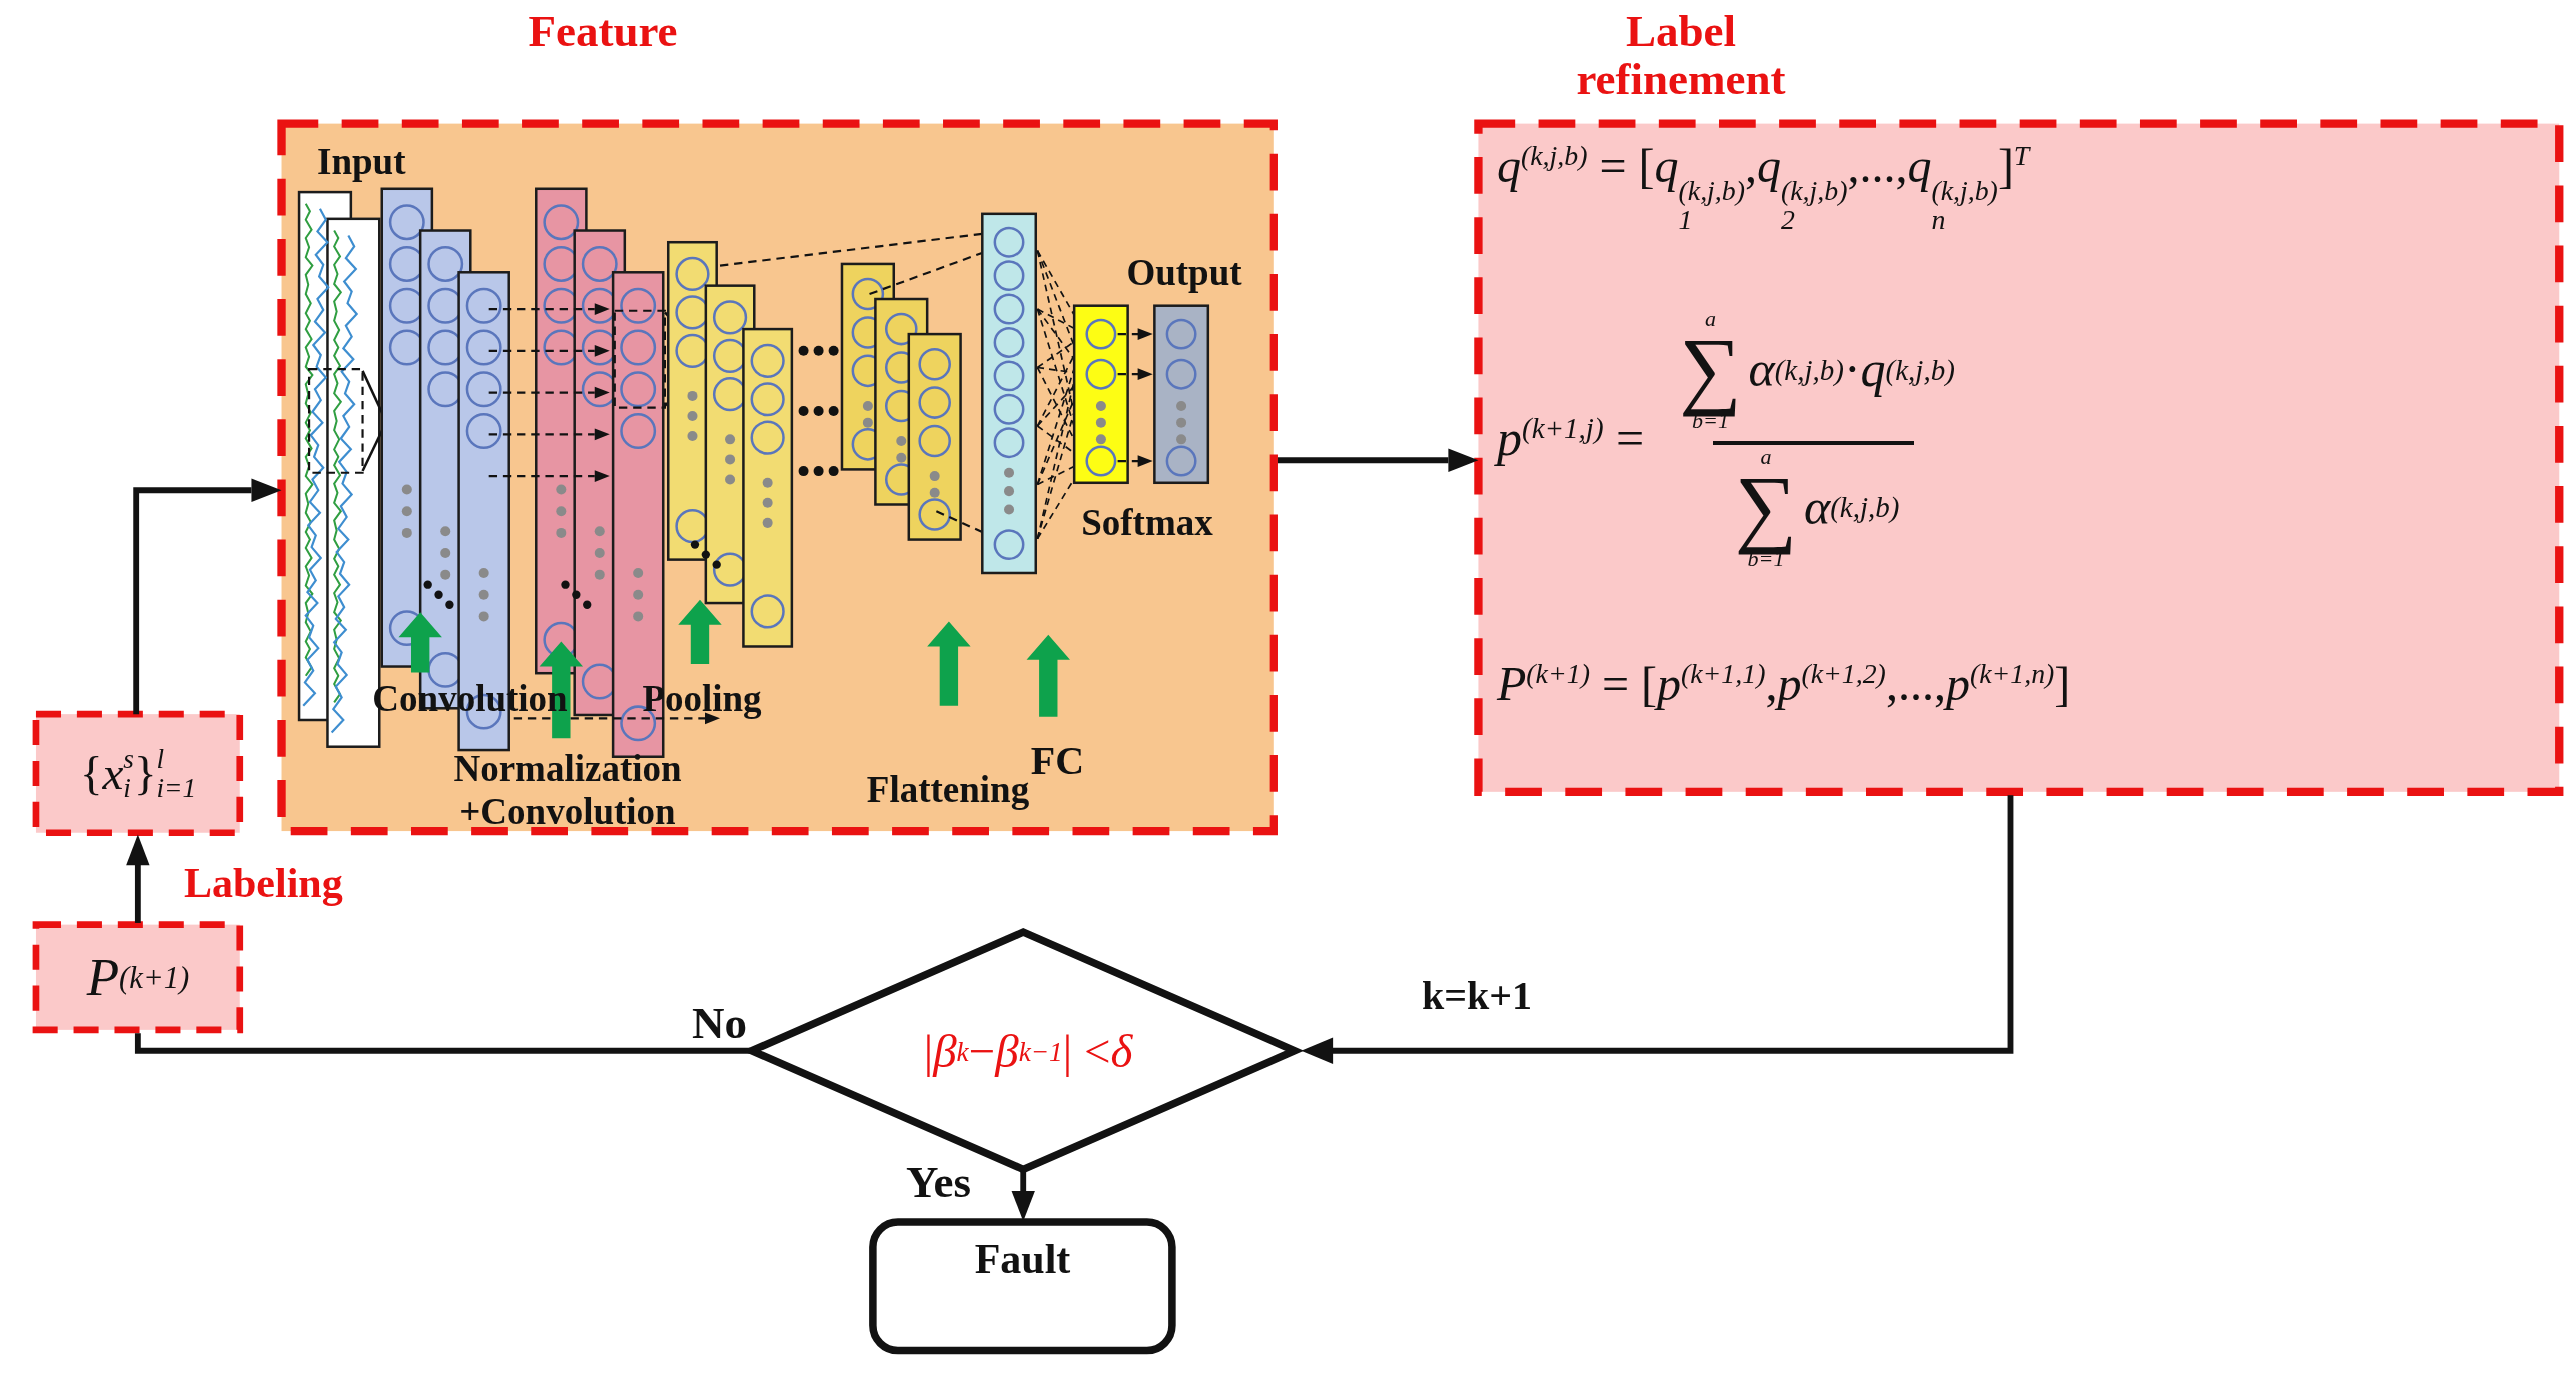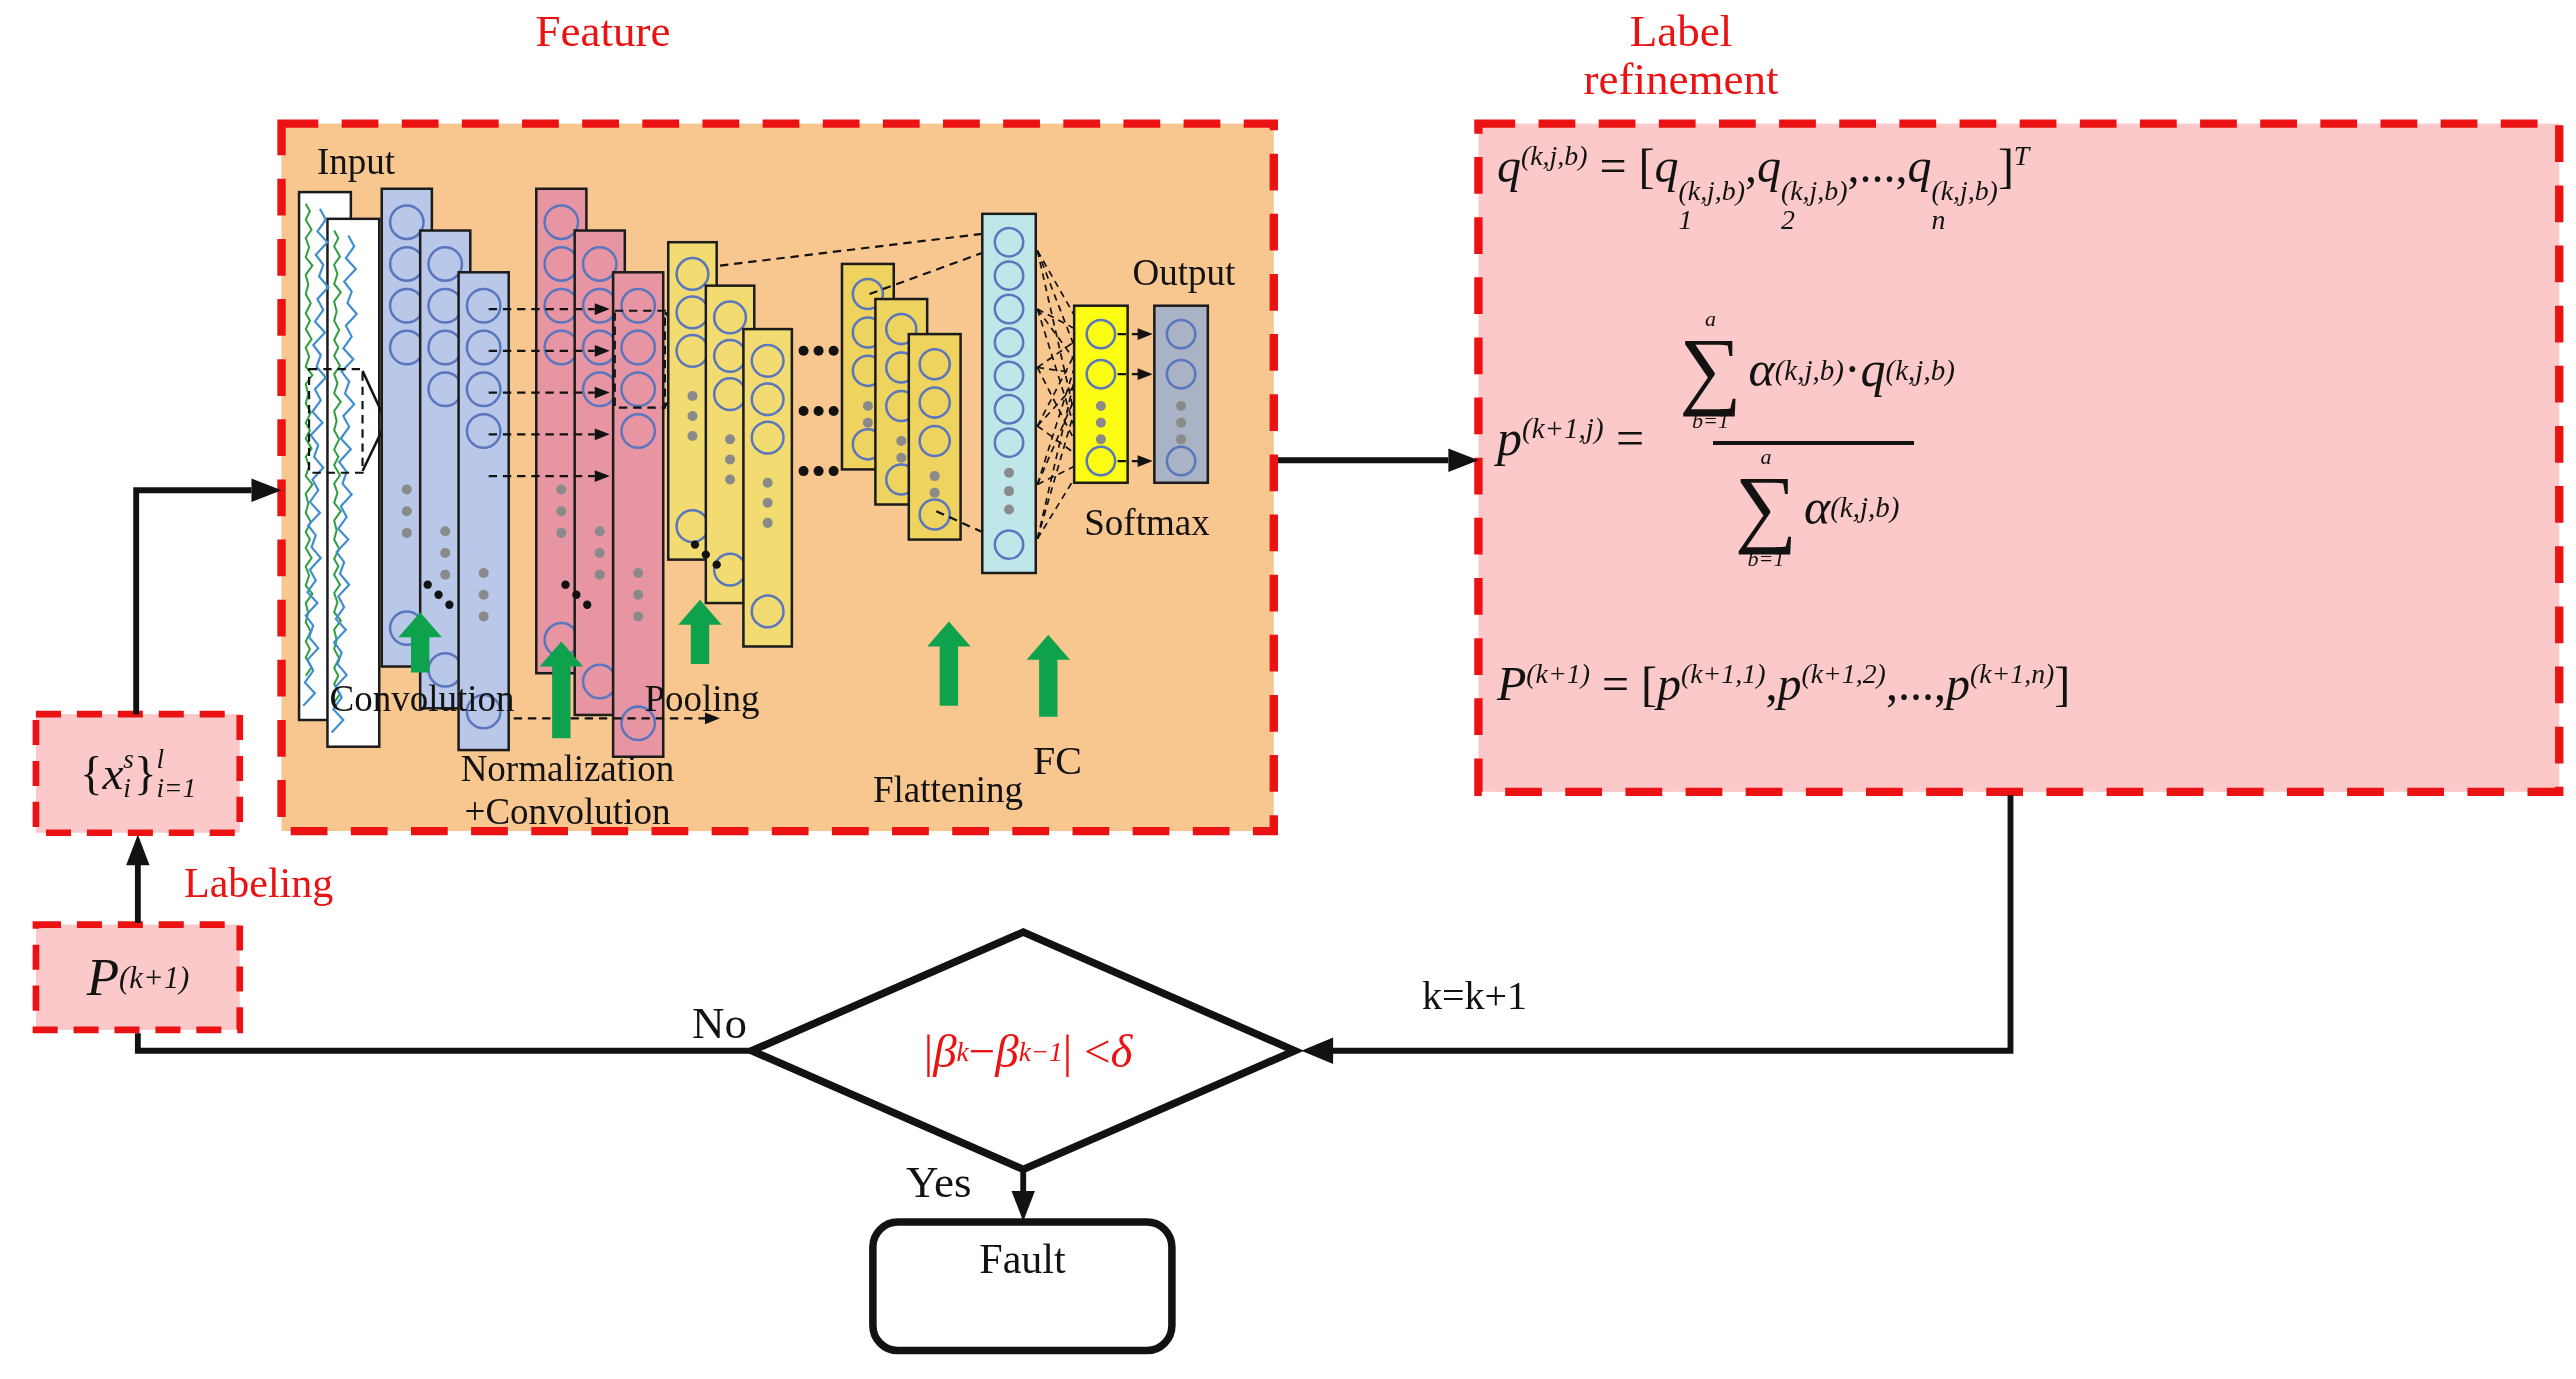--- a/index.html
+++ b/index.html
@@ -21,21 +21,21 @@
   .tri{fill:#121212;}
   .d2{stroke:#121212;stroke-width:2.6;fill:none;stroke-dasharray:10 7;}
   .d1{stroke:#121212;stroke-width:2;fill:none;stroke-dasharray:8 6;}
   .sig-blue{stroke:#3e8ed0;stroke-width:2.6;fill:none;}
   .sig-green{stroke:#2f9e41;stroke-width:2.4;fill:none;}
   .garrow{fill:var(--c-green);}
   .diamond{fill:#ffffff;stroke:#121212;stroke-width:9;stroke-miterlimit:24;}
   .fault{fill:#ffffff;stroke:#121212;stroke-width:9;}
 
   
-  .lbl{position:absolute;color:#121212;font-weight:normal;white-space:nowrap;}
+  .lbl{position:absolute;color:#121212;font-weight:bold;white-space:nowrap;}
   .red{color:var(--c-red);}
   .ctr{text-align:center;}
   .title{line-height:1.06;font-size:45px;}
   .title span{display:block;}
 
   
   .fm{position:absolute;color:#121212;white-space:nowrap;line-height:1.1;}
   .fv{font-style:italic;}
   .fr{font-style:normal;}
   .fsup{vertical-align:0.6em;font-size:58%;font-style:italic;line-height:0;}
@@ -329,21 +329,21 @@
 <div class="lbl red ctr title" style="left:436px;top:8.4px;width:334px;">
   <span>Feature</span>
 </div>
 
 <div class="lbl red ctr title" style="left:1514px;top:8.4px;width:334px;">
   <span>Label</span>
   <span>refinement</span>
 </div>
 
 <div class="lbl" style="left:317px;top:140px;font-size:37px;">Input</div>
-<div class="lbl ctr" style="left:301px;top:677px;width:242px;font-size:37px;">Convolution</div>
+<div class="lbl ctr" style="left:301px;top:677px;width:242px;font-size:37px;padding-left:48px;">Convolution</div>
 <div class="lbl ctr" style="left:434px;top:747px;width:267px;font-size:37px;">Normalization</div>
 <div class="lbl ctr" style="left:434px;top:790px;width:267px;font-size:37px;">+Convolution</div>
 <div class="lbl ctr" style="left:633px;top:677px;width:138px;font-size:37px;">Pooling</div>
 <div class="lbl ctr" style="left:850px;top:768px;width:196px;font-size:37px;">Flattening</div>
 <div class="lbl ctr" style="left:1026px;top:737px;width:63px;font-size:40px;">FC</div>
 <div class="lbl ctr" style="left:1057px;top:489px;width:180px;font-size:37px;margin-top:12px;">Softmax</div>
 <div class="lbl ctr" style="left:1109px;top:251px;width:150px;font-size:37px;">Output</div>
 
 <div class="fm" style="left:1497px;top:140px;font-size:48px;"><span class="fv">q</span><span class="fsup">(k,j,b)</span><span class="fr"> = [</span><span class="fv">q</span><span class="fss">
         <span>(k,j,b)</span>

